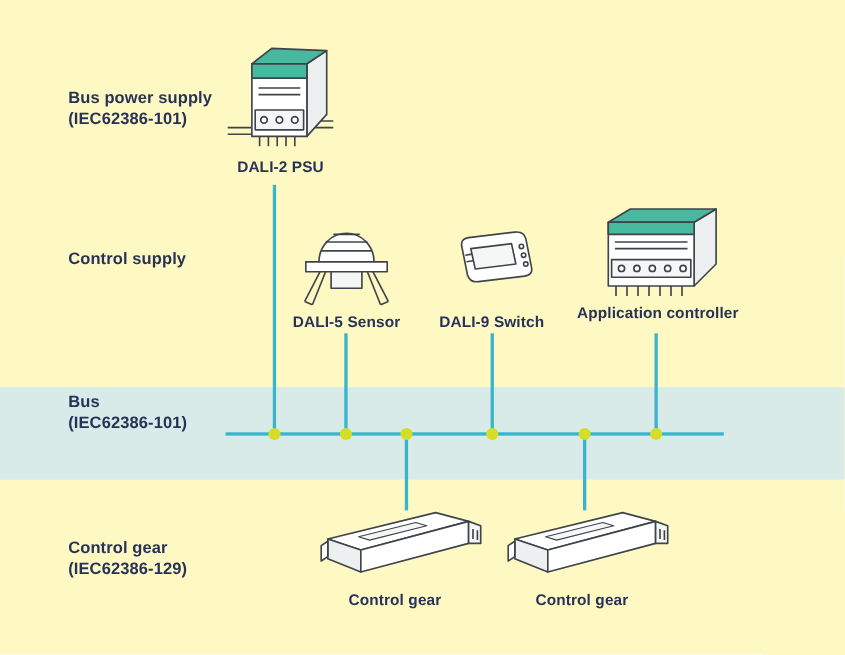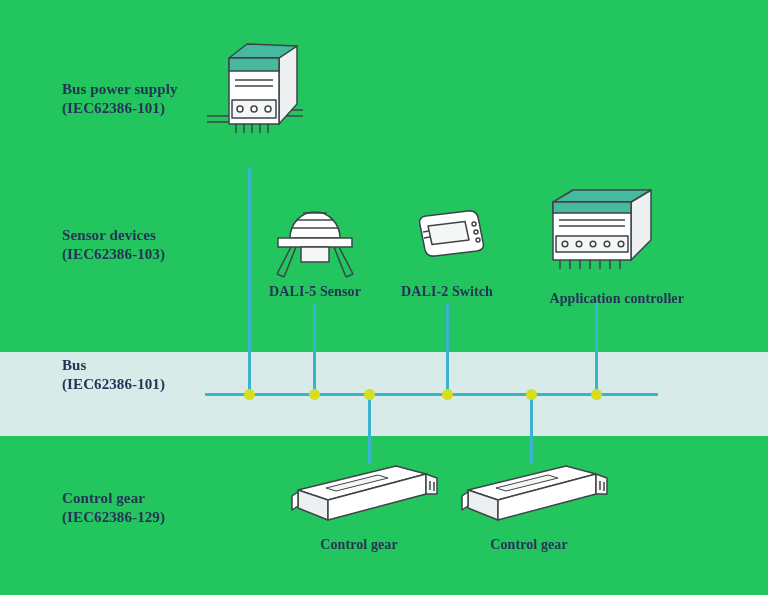--- a/index.html
+++ b/index.html
@@ -5,21 +5,21 @@
     :root{
       --text:#263357;
       --bus-band:#d8ebe8;
       --connector-line:#38b4cc;
       --connector-dot:#d4de26;
       --device-accent:#47b99e;
     }
     *{margin:0;padding:0;box-sizing:border-box;}
     html,body{background:#ffffff;}
     body{font-family:"Liberation Sans", sans-serif;}
-    .canvas{position:relative;width:768px;height:595px;background:#22c55e;overflow:hidden;font-family:Liberation Serif, serif;}
+    .canvas{position:relative;width:768px;height:595px;background:#fef9c3;overflow:hidden;}
 
     .row-label{position:absolute;color:var(--text);font-size:15px;font-weight:700;line-height:19px;letter-spacing:.1px;}
     .caption{position:absolute;color:var(--text);font-size:14px;font-weight:700;text-align:center;letter-spacing:.1px;}
 
     .bus-band{position:absolute;left:0;top:352px;width:768px;height:84px;background:var(--bus-band);}
     .bus-line{position:absolute;left:205px;top:393px;width:453px;height:3px;background:var(--connector-line);}
     .vline{position:absolute;width:3px;background:var(--connector-line);}
     .dot{position:absolute;width:11px;height:11px;border-radius:50%;background:var(--connector-dot);}
 
     .device{position:absolute;}
@@ -61,22 +61,21 @@
   <div class="dot d3"></div>
   <div class="dot d4"></div>
   <div class="dot d5"></div>
   <div class="dot d6"></div>
 
   <div class="row-label" style="left:62px;top:80px;">
     <div>Bus power supply</div>
     <div>(IEC62386-101)</div>
   </div>
   <div class="row-label" style="left:62px;top:226px;">
-    <div>Sensor devices</div>
-    <div>(IEC62386-103)</div>
+    <div>Control supply</div>
   </div>
   <div class="row-label" style="left:62px;top:356px;">
     <div>Bus</div>
     <div>(IEC62386-101)</div>
   </div>
   <div class="row-label" style="left:62px;top:489px;">
     <div>Control gear</div>
     <div>(IEC62386-129)</div>
   </div>
 
@@ -98,20 +97,21 @@
         <circle cx="51" cy="79" r="3"></circle>
         <circle cx="65" cy="79" r="3"></circle>
         <line x1="33" y1="94" x2="33" y2="103"></line>
         <line x1="41" y1="94" x2="41" y2="103"></line>
         <line x1="49" y1="94" x2="49" y2="103"></line>
         <line x1="57" y1="94" x2="57" y2="103"></line>
         <line x1="65" y1="94" x2="65" y2="103"></line>
       </g>
     </svg>
   </div>
+  <div class="caption" style="left:195px;top:143px;width:120px;">DALI-2 PSU</div>
 
   <div class="device" style="left:267px;top:196px;">
     <svg width="96" height="92" viewBox="0 0 96 92">
       <g stroke="#3f444a" stroke-width="1.5" stroke-linejoin="round" fill="#ffffff">
         <path d="M23 42 a25 26 0 0 1 50 0 Z"></path>
         <line x1="25" y1="32" x2="71" y2="32"></line>
         <line x1="29" y1="24" x2="67" y2="24"></line>
         <line x1="36" y1="17" x2="60" y2="17"></line>
         <rect x="11" y="42" width="74" height="9"></rect>
         <rect x="34" y="51" width="28" height="15" fill="#f5f6f6"></rect>
@@ -132,21 +132,21 @@
         <path d="M22 23 Q20 15 28 14 L70 9 Q78 8 80 15 L85 40 Q87 48 79 49 L37 54 Q29 55 27 48 Z"></path>
         <path d="M30 24 L67 19.5 L71 38 L34 42.5 Z" fill="#f5f6f6"></path>
         <circle cx="76" cy="22" r="2"></circle>
         <circle cx="78" cy="30" r="2"></circle>
         <circle cx="80" cy="38" r="2"></circle>
         <line x1="25" y1="30" x2="31" y2="29"></line>
         <line x1="26" y1="36" x2="32" y2="35"></line>
       </g>
     </svg>
   </div>
-  <div class="caption" style="left:384px;top:284px;width:126px;">DALI-2 Switch</div>
+  <div class="caption" style="left:384px;top:284px;width:126px;">DALI-9 Switch</div>
 
   <div class="device" style="left:533px;top:180px;">
     <svg width="130" height="96" viewBox="0 0 130 96">
       <g stroke="#3f444a" stroke-width="1.5" stroke-linejoin="round" fill="#ffffff">
         <polygon points="98,22 118,10 118,60 98,80" fill="#edf0f0"></polygon>
         <polygon points="20,22 40,10 118,10 98,22" class="accent-fill"></polygon>
         <rect x="20" y="22" width="78" height="58"></rect>
         <rect x="20" y="22" width="78" height="11" class="accent-fill"></rect>
         <line x1="26" y1="40" x2="92" y2="40"></line>
         <line x1="26" y1="46" x2="92" y2="46"></line>
@@ -159,21 +159,21 @@
         <line x1="27" y1="80" x2="27" y2="89"></line>
         <line x1="37" y1="80" x2="37" y2="89"></line>
         <line x1="47" y1="80" x2="47" y2="89"></line>
         <line x1="57" y1="80" x2="57" y2="89"></line>
         <line x1="67" y1="80" x2="67" y2="89"></line>
         <line x1="77" y1="80" x2="77" y2="89"></line>
         <line x1="87" y1="80" x2="87" y2="89"></line>
       </g>
     </svg>
   </div>
-  <div class="caption" style="left:512px;top:291px;width:172px;text-align:right;">Application controller</div>
+  <div class="caption" style="left:512px;top:276px;width:172px;">Application controller</div>
 
   <div class="device" style="left:290px;top:454px;">
     <svg width="150" height="80" viewBox="0 0 150 80">
       <g stroke="#3f444a" stroke-width="1.5" stroke-linejoin="round" fill="#ffffff">
         <polygon points="8,36 106,12 136,20 38,46"></polygon>
         <polygon points="8,36 38,46 38,66 8,54" fill="#edf0f0"></polygon>
         <polygon points="38,46 136,20 136,40 38,66"></polygon>
         <polygon points="36,34 88,21 98,24 46,37" fill="#f5f6f6" stroke-width="1"></polygon>
         <polygon points="136,20 147,24 147,40 136,40" fill="#f5f6f6"></polygon>
         <line x1="140" y1="27" x2="140" y2="36"></line>

